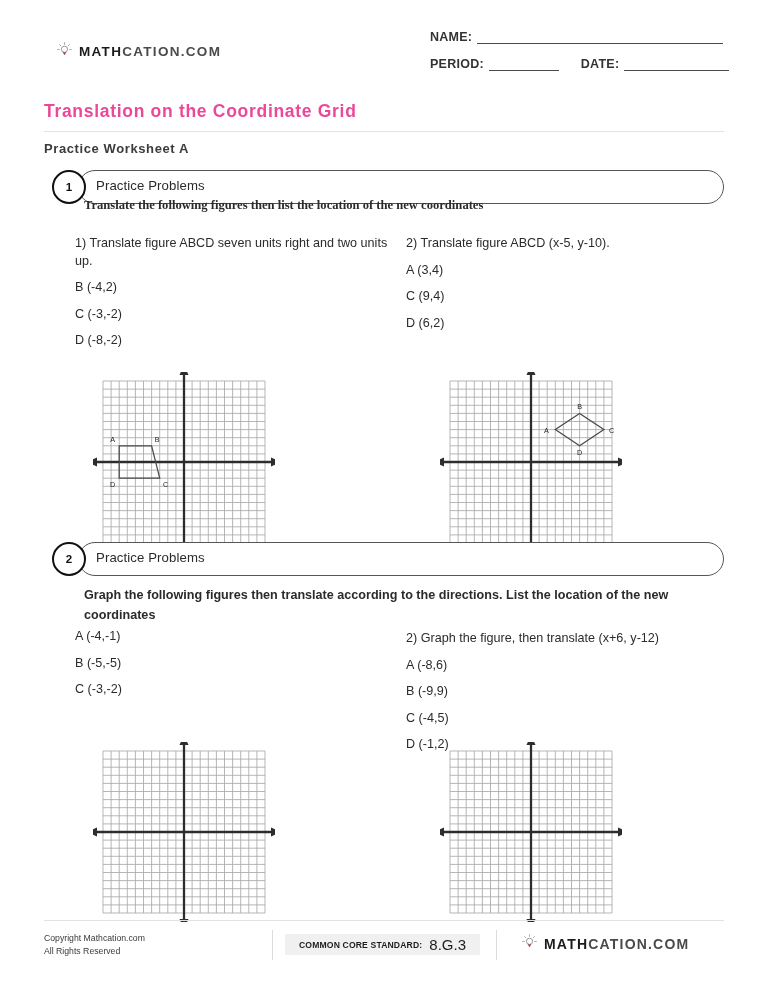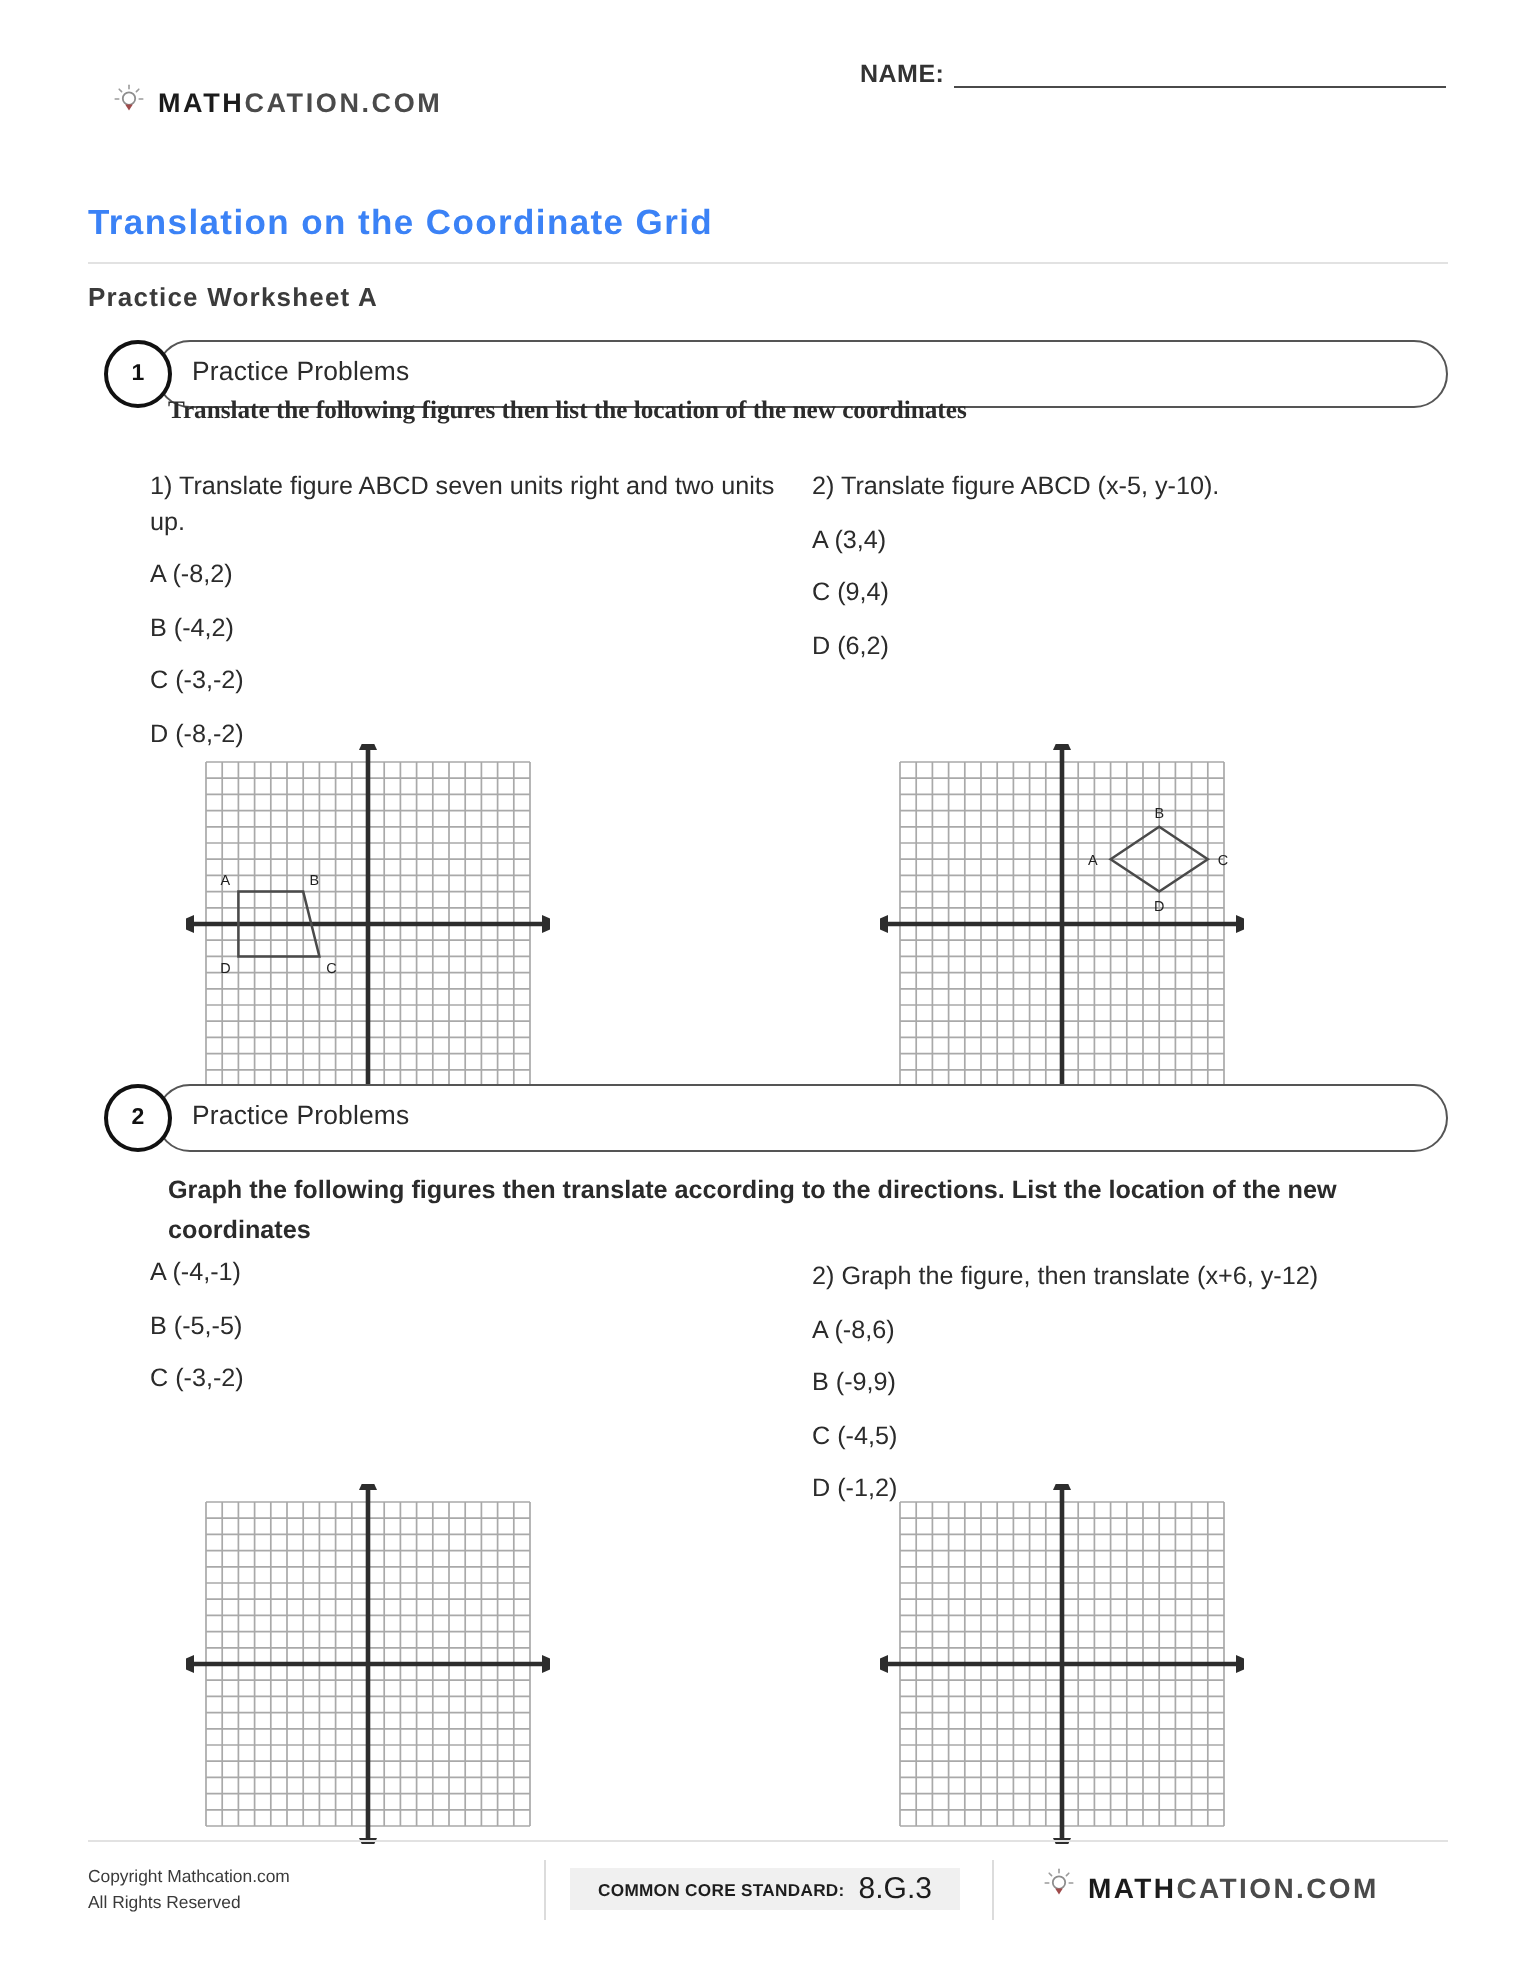--- a/index.html
+++ b/index.html
@@ -73,21 +73,21 @@
   .gap-date { width: 22px; }
 
   
   .main-title {
     position: absolute;
     left: 44px;
     top: 101px;
     font-size: 17.5px;
     font-weight: 700;
     letter-spacing: 0.7px;
-    color: #3b82f6;
+    color: #ec4899;
   }
   .title-divider {
     position: absolute;
     left: 44px;
     top: 131px;
     width: 680px;
     height: 1px;
     background: #e2e2e2;
   }
   .sub-title {
@@ -236,37 +236,43 @@
       </svg>
     </span>
     <span class="brand-text"><span class="b-bold">MATH</span><span class="b-light">CATION.COM</span></span>
   </div>
 
   <div class="field-block">
     <div class="field-row">
       <span class="field-label">NAME:</span>
       <span class="rule rule-name"></span>
     </div>
+    <div class="field-row">
+      <span class="field-label">PERIOD:</span>
+      <span class="rule rule-period"></span>
+      <span class="gap-date"></span>
+      <span class="field-label">DATE:</span>
+      <span class="rule rule-date"></span>
+    </div>
   </div>
 
   <div class="main-title">Translation on the Coordinate Grid</div>
   <div class="title-divider"></div>
   <div class="sub-title">Practice Worksheet A</div>
 
   <div class="pill-wrap" style="top:170px;">
     <div class="pill"></div>
     <div class="pill-num">1</div>
     <div class="pill-label">Practice Problems</div>
   </div>
 
   <div class="section-instr" style="top:196px;font-family:Liberation Serif, serif;">Translate the following figures then list the location of the new coordinates</div>
 
   <div class="prob" style="left:75px; top:235px;">
     <div class="prob-title">1)  Translate figure ABCD seven units right and two units up.</div>
-    <div class="coord">A (-8,2)</div>
     <div class="coord">B (-4,2)</div>
     <div class="coord">C (-3,-2)</div>
     <div class="coord">D (-8,-2)</div>
   </div>
 
   <div class="prob" style="left:406px; top:235px;">
     <div class="prob-title">2)  Translate figure ABCD (x-5, y-10).</div>
     <div class="coord">A (3,4)</div>
     <div class="coord">C (9,4)</div>
     <div class="coord">D (6,2)</div>

